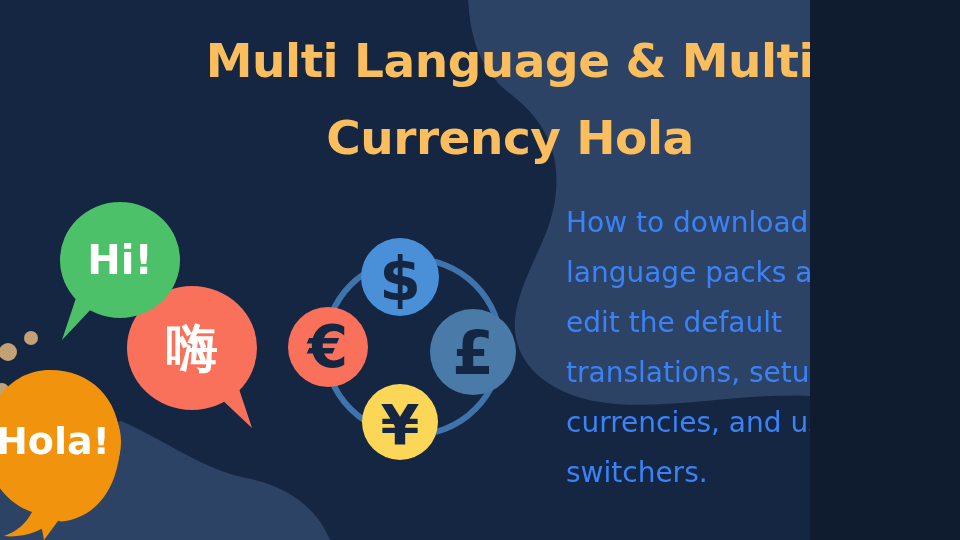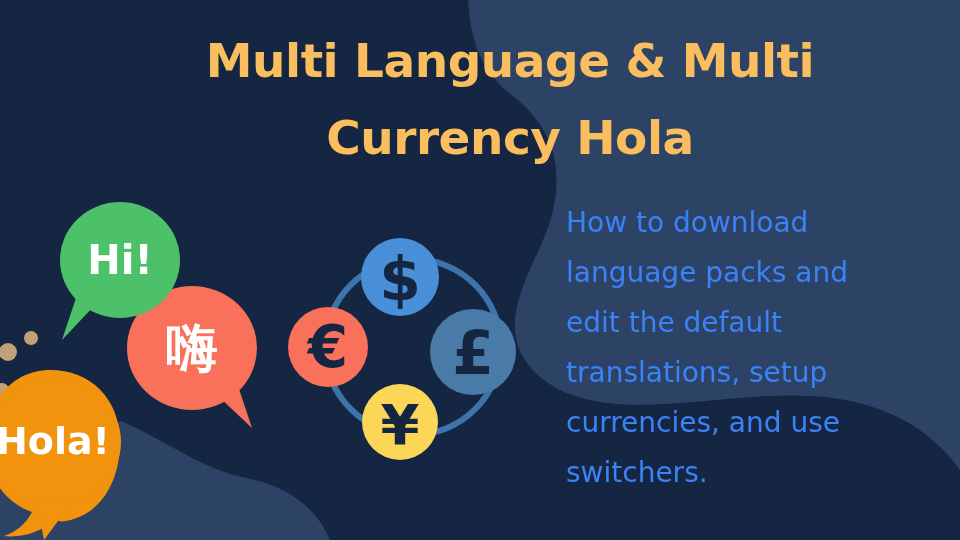--- a/index.html
+++ b/index.html
@@ -2,25 +2,26 @@
 <html><head>
 <meta charset="utf-8">
 <style>
   html, body {
     margin: 0;
     padding: 0;
     background: #0f1b2e;
   }
   #stage {
     position: relative;
-    width: 960px;
+    width: 800px;
     height: 540px;
     overflow: hidden;
     background: #152642;
     font-family: "Liberation Sans", "DejaVu Sans", sans-serif;
+    padding-left: 10px;
   }
   #bg-layer {
     position: absolute;
     inset: 0;
     width: 960px;
     height: 540px;
   }
   #title-block {
     position: absolute;
     left: 140px;

